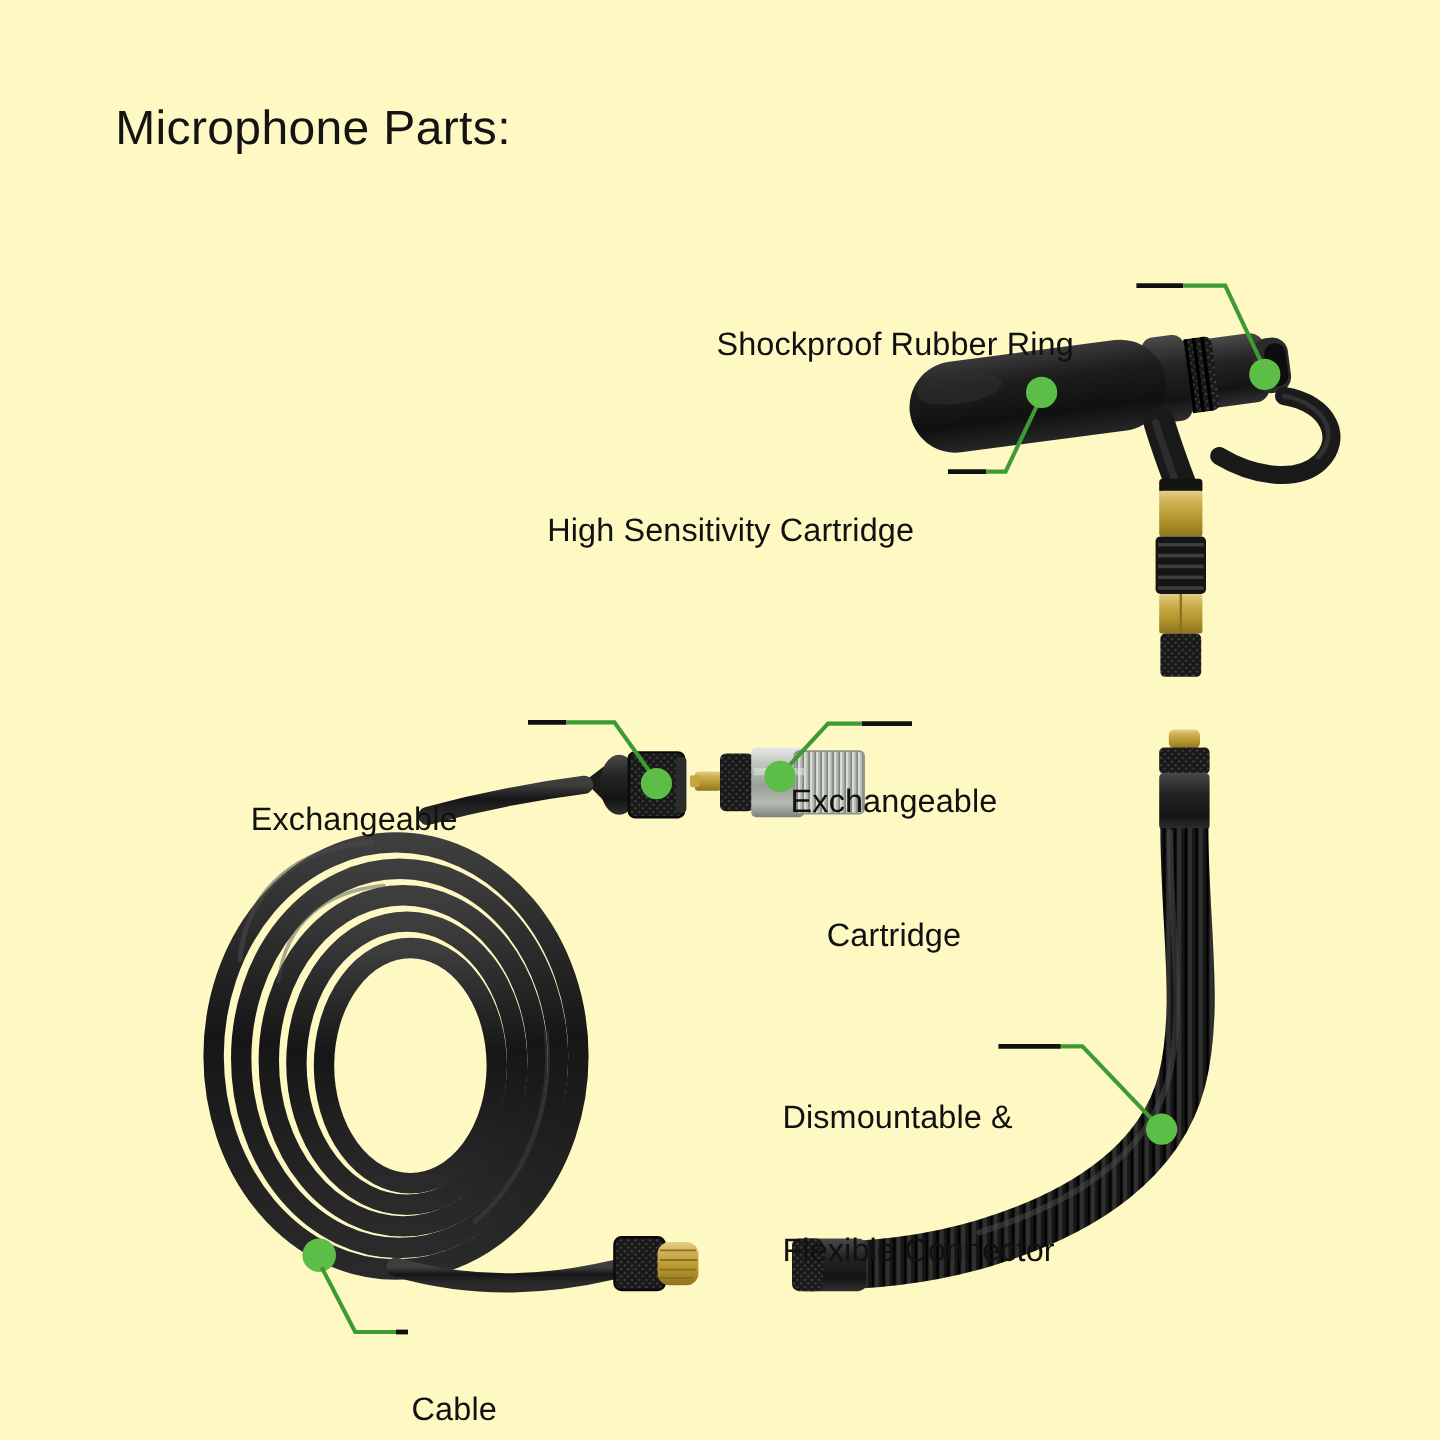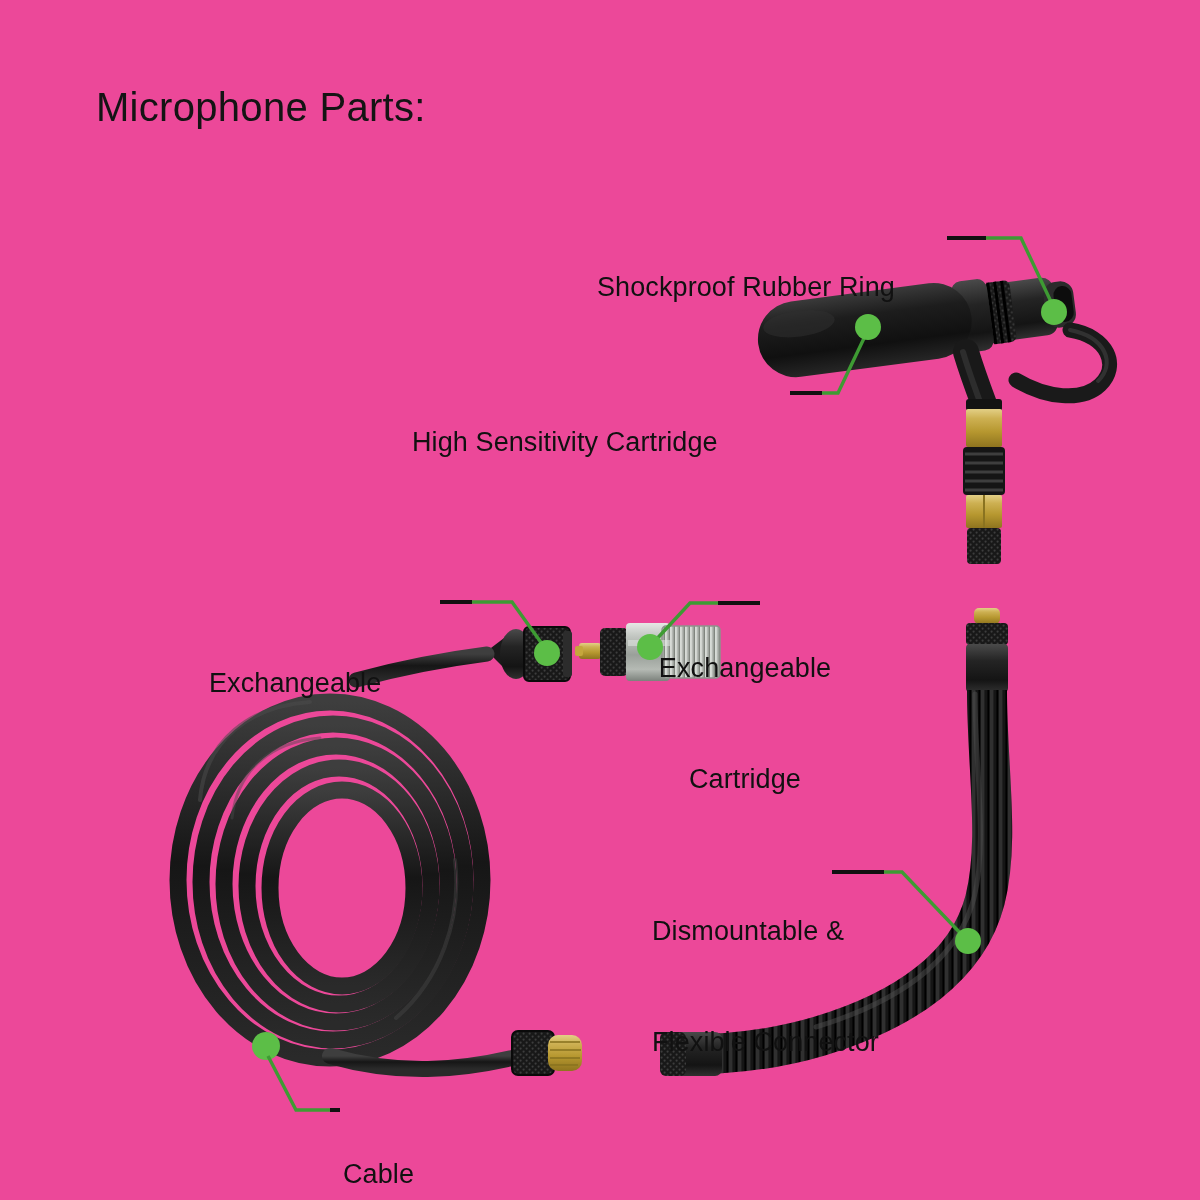--- a/index.html
+++ b/index.html
@@ -4,21 +4,21 @@
 <style>
   html, body {
     margin: 0;
     padding: 0;
     background: #ffffff;
   }
   #page {
     position: relative;
     width: 1200px;
     height: 1200px;
-    background: #ec4899;
+    background: #fef9c3;
     overflow: hidden;
     font-family: "Liberation Sans", sans-serif;
   }
   #artwork {
     position: absolute;
     left: 0;
     top: 0;
     width: 1200px;
     height: 1200px;
   }
@@ -39,21 +39,21 @@
     line-height: 37px;
     white-space: pre;
     letter-spacing: 0.1px;
     margin-top: 48px;
   }
   .callout.c-center { text-align: center; }
   .callout.c-left   { text-align: left; }
 
   
   #cl-shockproof      { left: 597px;  top: 221px; }
-  #cl-cartridge       { left: 412px;  top: 376px; }
+  #cl-cartridge       { left: 456px;  top: 376px; }
   #cl-plugconnector   { left: 209px;  top: 543px; }
   #cl-exchconnector   { left: 615px;  top: 528px; width: 260px; }
   #cl-gooseneck       { left: 652px;  top: 791px; }
   #cl-cable           { left: 343px;  top: 1108px; }
 </style>
 </head>
 <body>
 
 <div id="page">
 

